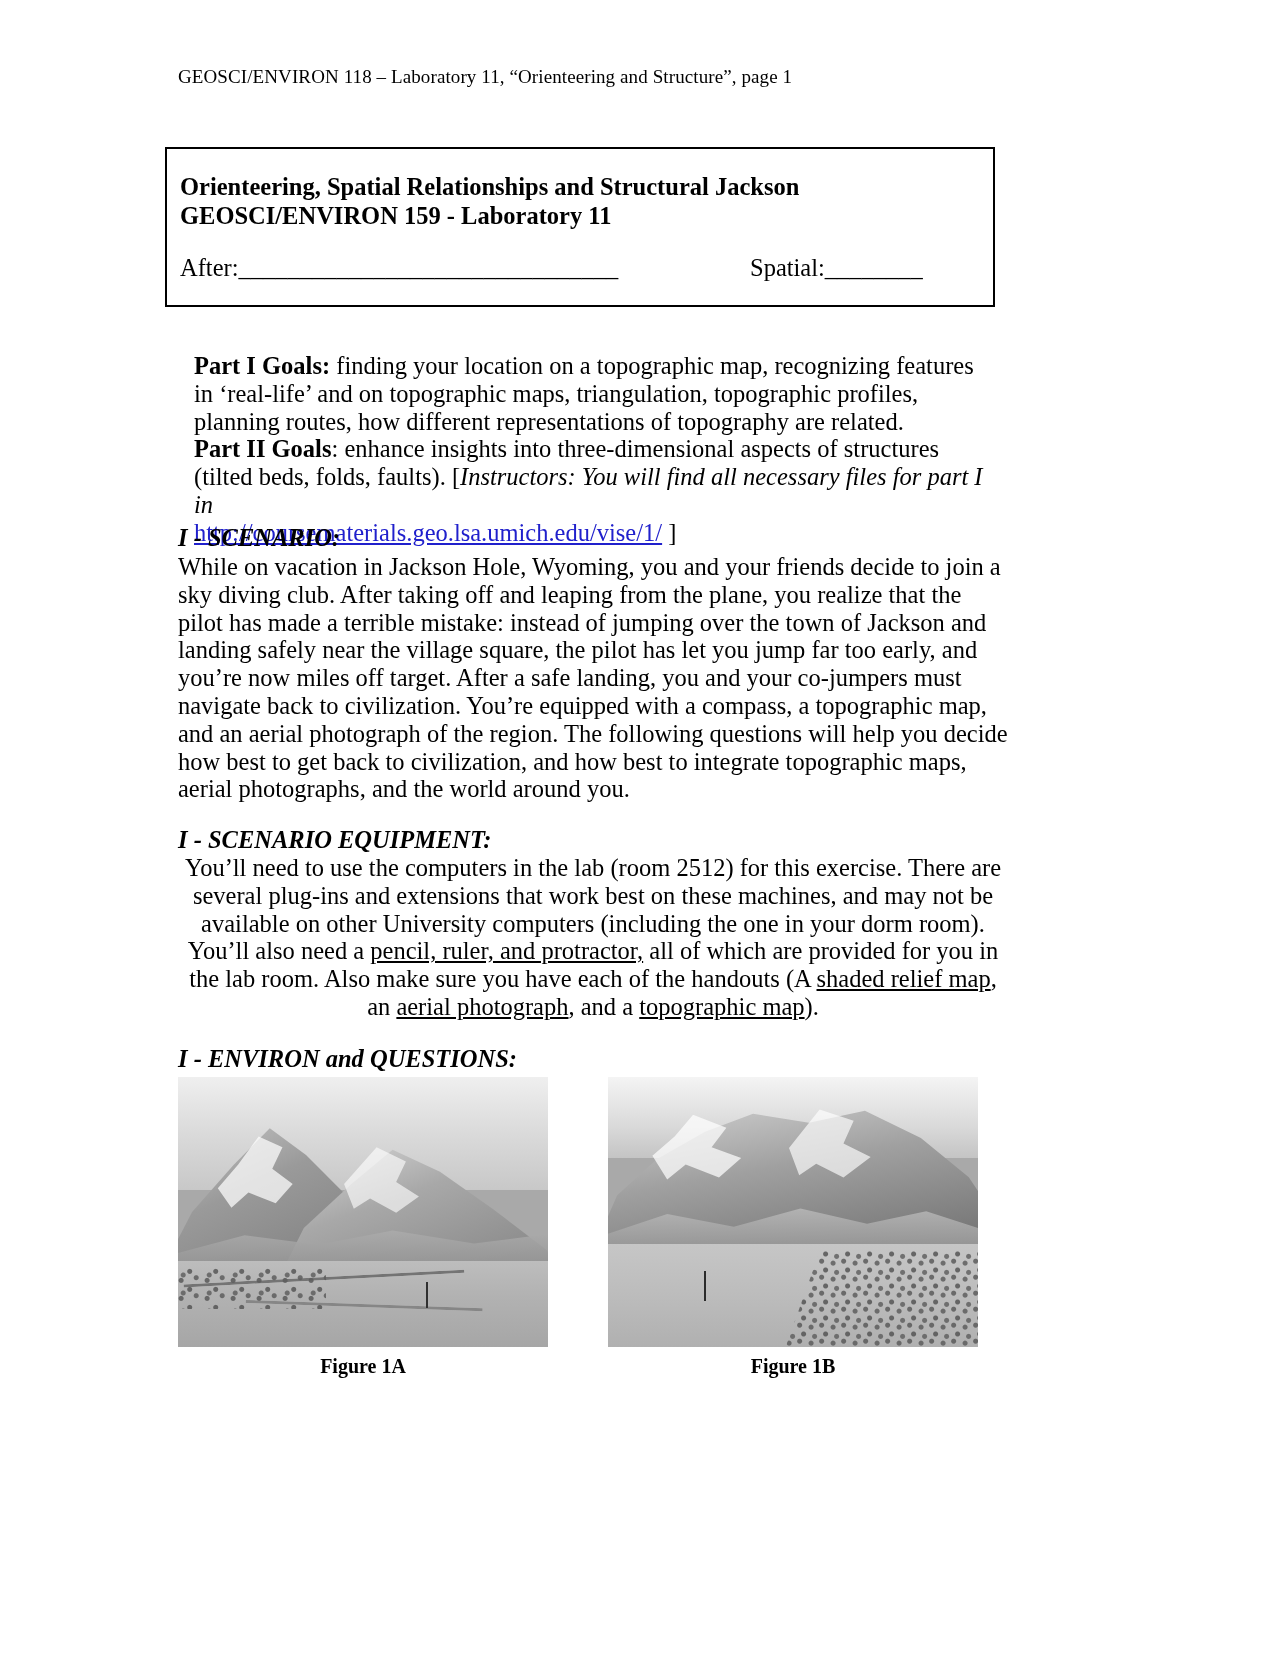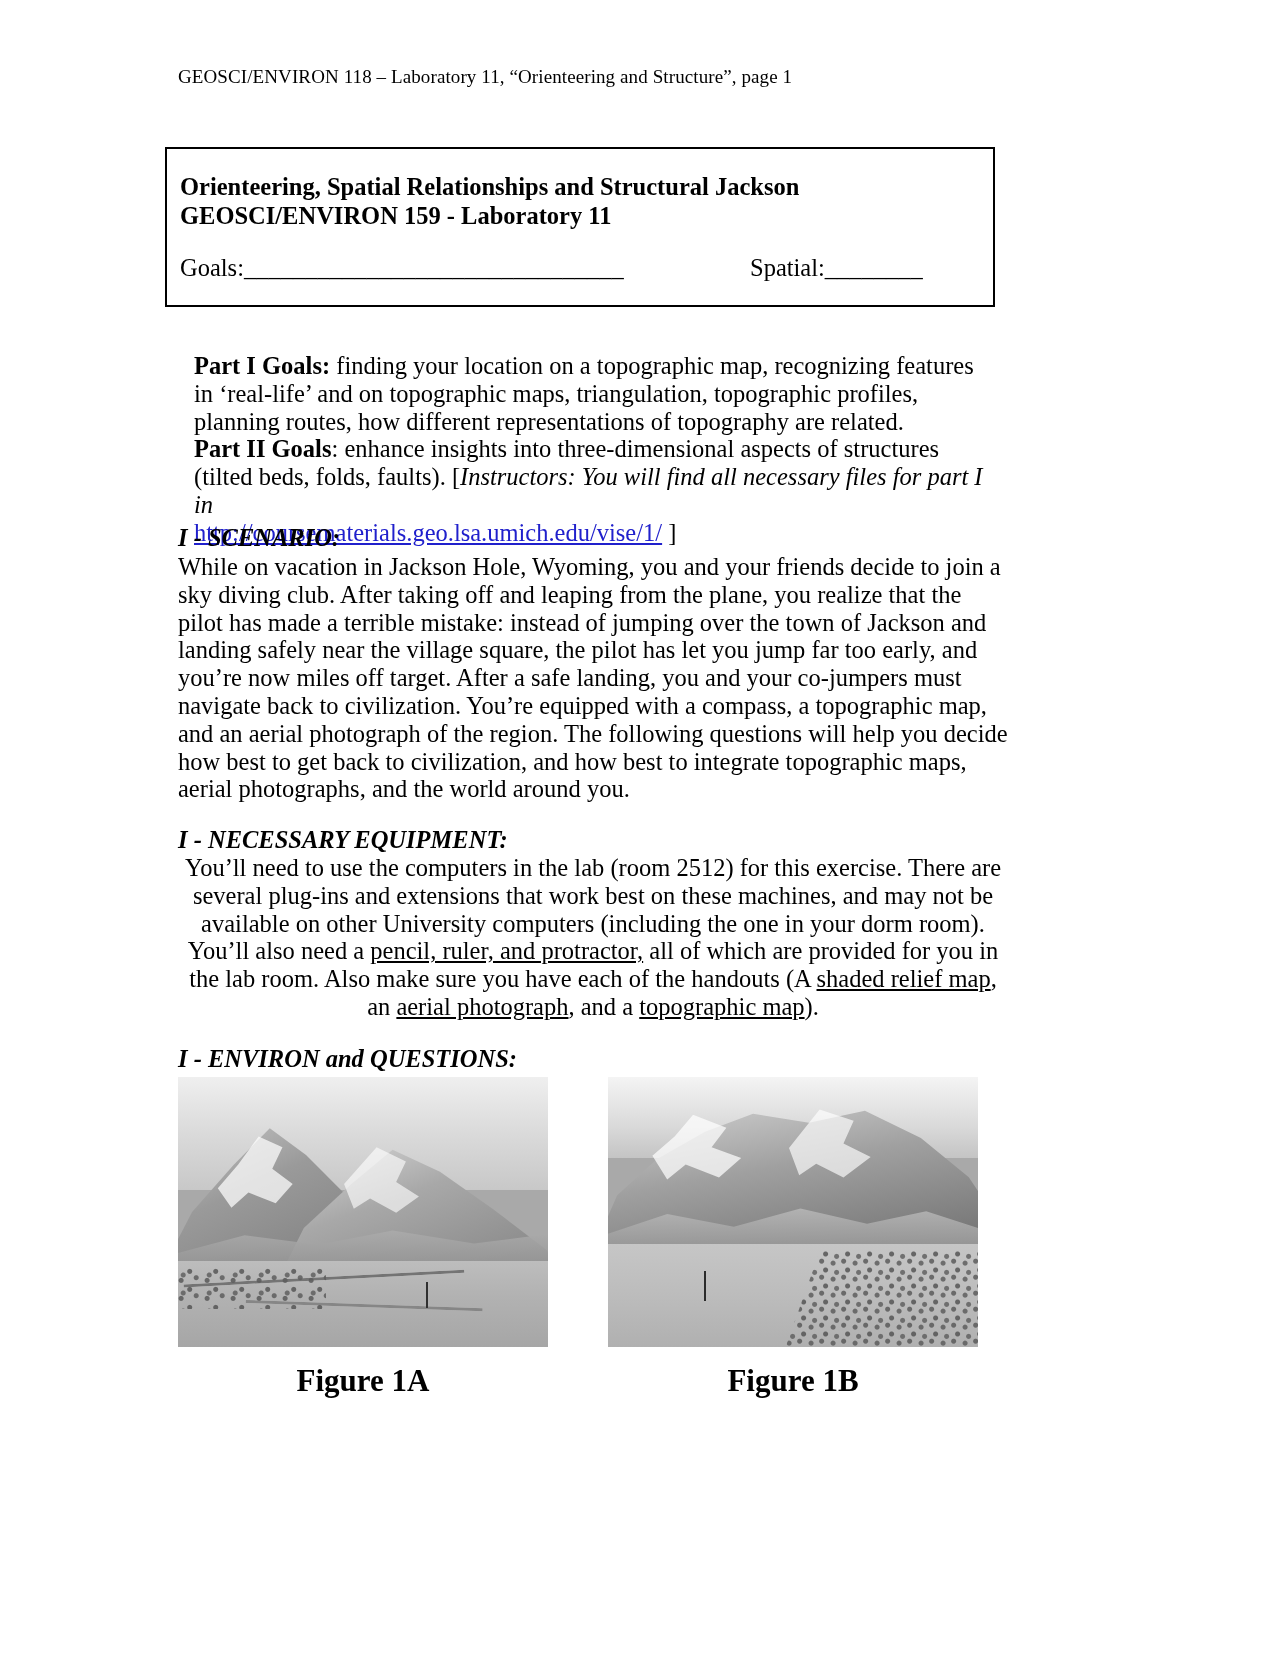--- a/index.html
+++ b/index.html
@@ -110,22 +110,21 @@
     overflow: hidden;
     background: #a9a9a9;
   }
   .photoB { width: 370px; height: 270px; }
   .caption {
     position: absolute;
     top: 278px;
     width: 370px;
     text-align: center;
     font-weight: bold;
-    font-size: 31px;
-    margin-top: 8px;
+    font-size: 20px;
   }
   .capA { left: 0; }
   .capB { left: 430px; }
 
   
   .skyA {
     position: absolute; left:0; top:0; width:100%; height:42%;
     background: linear-gradient(to bottom, #efefef 0%, #dcdcdc 45%, #c8c8c8 100%);
   }
   .mtA1 {
@@ -235,34 +234,34 @@
 <body>
 
 <div class="page">
 
   <div class="header">GEOSCI/ENVIRON 118 – Laboratory 11, “Orienteering and Structure”, page 1</div>
 
   <div class="title-box">
     <div class="tline tline1">Orienteering, Spatial Relationships and Structural Jackson</div>
     <div class="tline tline2">GEOSCI/ENVIRON 159 - Laboratory 11</div>
     <div class="namerow">
-      <span class="name-label">Goals:_______________________________</span>
+      <span class="name-label">After:_______________________________</span>
       <span class="section-label">Spatial:________</span>
     </div>
   </div>
 
   <div class="body-block goals">
     <p><span class="b">Part I Goals:</span><span>  finding your location on a topographic map, recognizing features in ‘real-life’ and on topographic maps, triangulation, topographic profiles, planning routes, how different representations of topography are related.</span><br><span class="b">Part II Goals</span><span>: enhance insights into three-dimensional aspects of structures (tilted beds, folds, faults). [</span><span class="i">Instructors: You will find all necessary files for part I in</span>
     <br><a class="link" href="#">http://coursematerials.geo.lsa.umich.edu/vise/1/</a><span> ]</span></p>
   </div>
 
   <div class="sec-head sec-scenario">I - SCENARIO:</div>
   <div class="body-block para-scenario">While on vacation in Jackson Hole, Wyoming, you and your friends decide to join a sky diving club.  After taking off and leaping from the plane, you realize that the pilot has made a terrible mistake: instead of jumping over the town of Jackson and landing safely near the village square, the pilot has let you jump far too early, and you’re now miles off target.  After a safe landing, you and your co-jumpers must navigate back to civilization.  You’re equipped with a compass, a topographic map, and an aerial photograph of the region.   The following questions will help you decide how best to get back to civilization, and how best to integrate topographic maps, aerial photographs, and the world around you.</div>
 
-  <div class="sec-head sec-equip">I - NECESSARY EQUIPMENT:</div>
+  <div class="sec-head sec-equip">I - SCENARIO EQUIPMENT:</div>
   <div class="body-block para-equip"><span>You’ll need to use the computers in the lab (room 2512) for this exercise.  There are several plug-ins and extensions that work best on these machines, and may not be available on other University computers (including the one in your dorm room). You’ll also need a </span><span class="u">pencil, ruler, and protractor,</span><span> all of which are provided for you in the lab room.  Also make sure you have each of the handouts (A </span><span class="u">shaded relief map</span><span>, an </span><span class="u">aerial photograph</span><span>, and a </span><span class="u">topographic map</span><span>).</span></div>
 
   <div class="sec-head sec-exercise">I - ENVIRON and QUESTIONS:</div>
 
   <div class="figs">
 
     <div class="fig figA">
       <div class="photo">
         <div class="skyA"></div>
         <div class="mtA1"></div>

